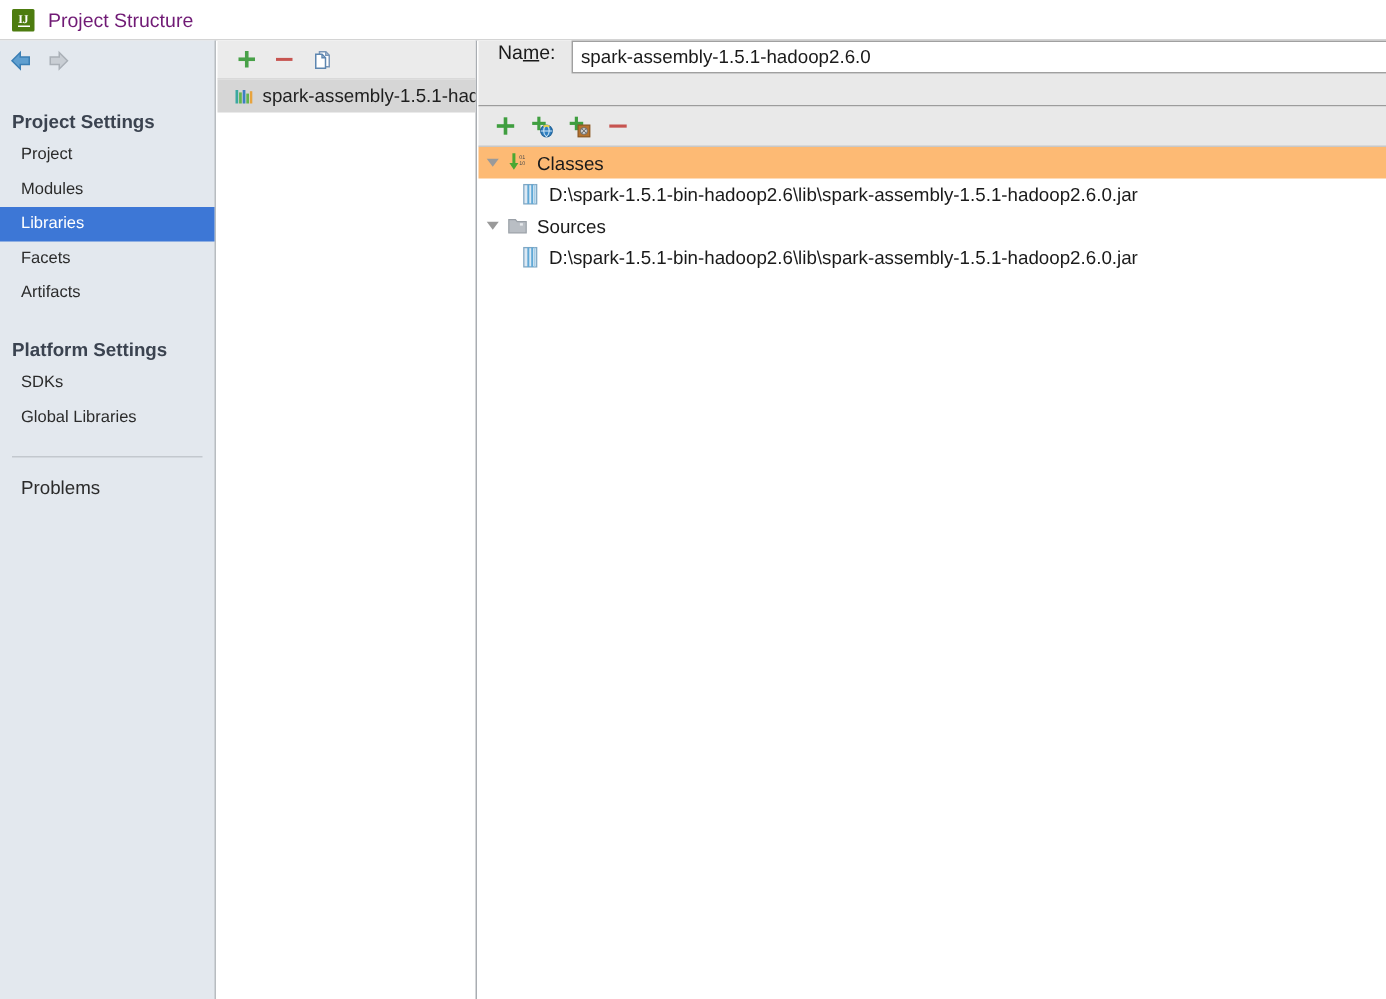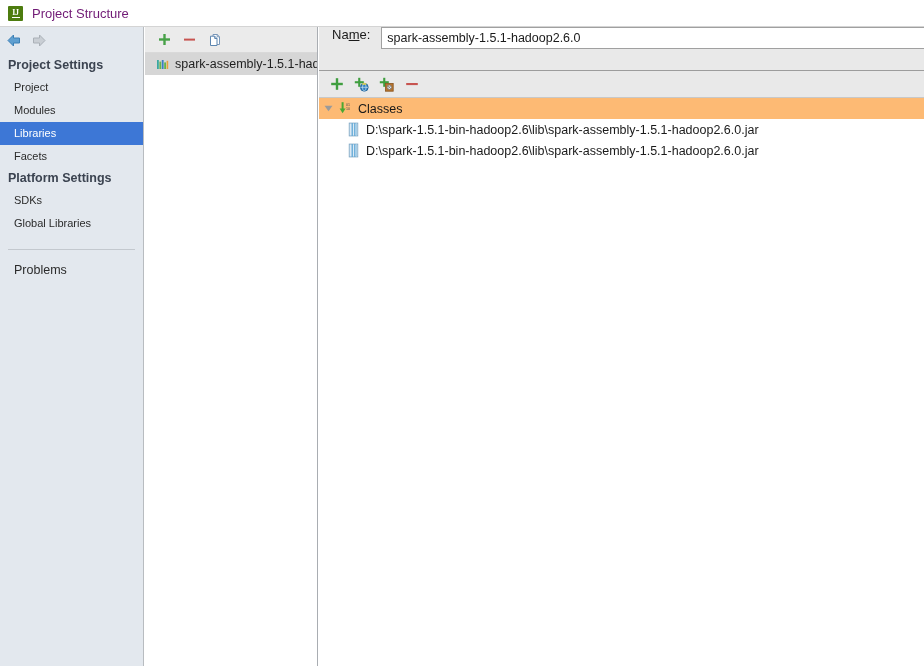--- a/index.html
+++ b/index.html
@@ -56,20 +56,21 @@
   .nav-arrow {
     width: 24px; height: 24px;
     display: flex; align-items: center; justify-content: center;
     cursor: default;
   }
   .nav-arrow svg { display: block; }
   #sidebar-list { padding-top: 2px; }
   .side-group {
     font-size: 12.5px; font-weight: bold; color: #3b4350;
     padding: 3px 0 4px 8px;
+    margin-top: 16px;
   }
   .side-item {
     font-size: 11px; color: #2b2b2b;
     padding: 3px 0 3px 14px;
     height: 23px; line-height: 17px;
     white-space: nowrap;
     cursor: default;
   }
   .side-item.selected {
     background: #3d77d6;
@@ -193,20 +194,21 @@
   </div>
 
   <div id="sidebar-list">
 
     <div class="side-group">Project Settings</div>
 
     <div class="side-item">Project</div>
     <div class="side-item">Modules</div>
     <div class="side-item selected">Libraries</div>
     <div class="side-item">Facets</div>
+    <div class="side-item">Artifacts</div>
 
     <div class="side-group">Platform Settings</div>
 
     <div class="side-item">SDKs</div>
     <div class="side-item">Global Libraries</div>
 
     <div id="sidebar-separator"></div>
 
     <div id="problems-item">Problems</div>
   </div>
@@ -310,20 +312,32 @@
       <div class="child-indent"></div>
       <svg class="tree-icon" width="14" height="14" viewBox="0 0 14 14">
         <rect x="3" y="1" width="8" height="12" fill="#dce9f4" stroke="#7fa7c4" stroke-width="0.8"></rect>
         <rect x="5.2" y="1" width="1.2" height="12" fill="#5fa8d6"></rect>
         <rect x="7.6" y="1" width="1.2" height="12" fill="#5fa8d6"></rect>
         <rect x="9.4" y="1" width="0.8" height="12" fill="#9ecbe6"></rect>
       </svg>
       <span class="tree-label">D:\spark-1.5.1-bin-hadoop2.6\lib\spark-assembly-1.5.1-hadoop2.6.0.jar</span>
     </div>
 
+    <div class="tree-row">
+      <div class="twisty">
+        <svg width="9" height="9" viewBox="0 0 9 9">
+          <path d="M0.5 1.8 L8.5 1.8 L4.5 7.2 Z" fill="#9a9a9a"></path>
+        </svg>
+      </div>
+      <svg class="tree-icon" width="15" height="15" viewBox="0 0 15 15">
+        <path d="M1.2 3.4 h4.4 l1.2 1.4 h6.0 v7.4 h-11.6 z" fill="#b9bec4" stroke="#9aa0a7" stroke-width="0.8"></path>
+        <rect x="8.6" y="5.8" width="2.0" height="1.6" fill="#e6e9ec"></rect>
+      </svg>
+      <span class="tree-label">Sources</span>
+    </div>
 
     <div class="tree-row">
       <div class="child-indent"></div>
       <svg class="tree-icon" width="14" height="14" viewBox="0 0 14 14">
         <rect x="3" y="1" width="8" height="12" fill="#dce9f4" stroke="#7fa7c4" stroke-width="0.8"></rect>
         <rect x="5.2" y="1" width="1.2" height="12" fill="#5fa8d6"></rect>
         <rect x="7.6" y="1" width="1.2" height="12" fill="#5fa8d6"></rect>
         <rect x="9.4" y="1" width="0.8" height="12" fill="#9ecbe6"></rect>
       </svg>
       <span class="tree-label">D:\spark-1.5.1-bin-hadoop2.6\lib\spark-assembly-1.5.1-hadoop2.6.0.jar</span>

